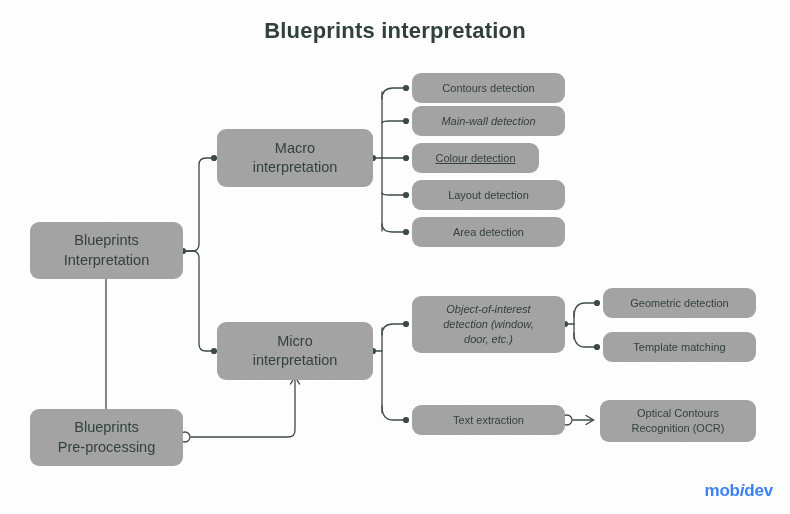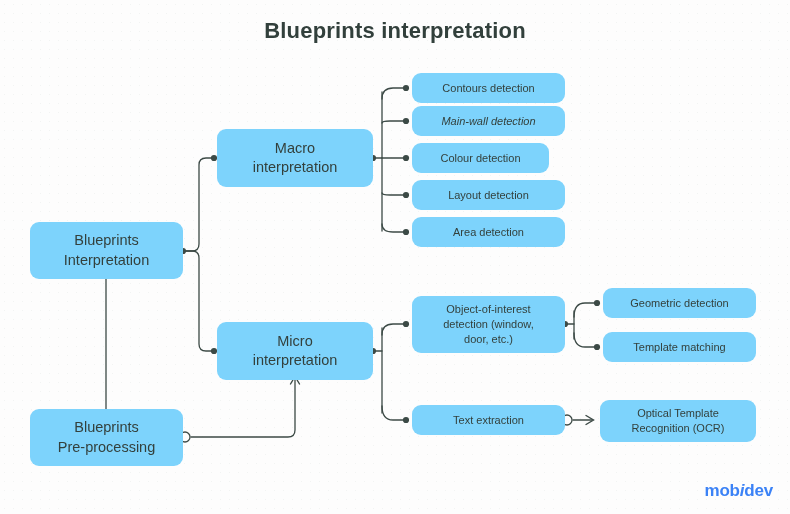--- a/index.html
+++ b/index.html
@@ -19,21 +19,21 @@
   }
   #title{
     position:absolute;left:0;top:18px;width:790px;
     text-align:center;
     font-size:22px;font-weight:bold;color:#32403c;
     letter-spacing:.2px;
   }
   svg#wires{position:absolute;left:0;top:0;width:790px;height:514px;}
   .node{
     position:absolute;
-    background:#7dd3fc;
+    background:#a3a3a3;
     border-radius:9px;
     display:flex;align-items:center;justify-content:center;
     text-align:center;
     color:#33403c;
     box-sizing:border-box;
     line-height:1.32;
   }
   .node.big{font-size:14.5px;}
   .node.leaf{font-size:11px;}
   .node.leaf3{font-size:11px;line-height:1.35;}
@@ -137,49 +137,49 @@
     <span>interpretation</span>
   </span>
 </div>
 
 <div class="node leaf" style="left:412px;top:73px;width:153px;height:30px;">
   <span>Contours detection</span>
 </div>
 <div class="node leaf" style="left:412px;top:106px;width:153px;height:30px;font-style:italic;">
   <span>Main-wall detection</span>
 </div>
-<div class="node leaf" style="left:412px;top:143px;width:137px;height:30px;">
+<div class="node leaf" style="left:412px;top:143px;width:127px;height:30px;text-decoration:underline;">
   <span>Colour detection</span>
 </div>
 <div class="node leaf" style="left:412px;top:180px;width:153px;height:30px;">
   <span>Layout detection</span>
 </div>
 <div class="node leaf" style="left:412px;top:217px;width:153px;height:30px;">
   <span>Area detection</span>
 </div>
 
-<div class="node leaf3" style="left:412px;top:296px;width:153px;height:57px;">
+<div class="node leaf3" style="left:412px;top:296px;width:153px;height:57px;font-style:italic;">
   <span>
     <span>Object-of-interest</span><br>
     <span>detection (window,</span><br>
     <span>door, etc.)</span>
   </span>
 </div>
 
 <div class="node leaf" style="left:412px;top:405px;width:153px;height:30px;">
   <span>Text extraction</span>
 </div>
 
 <div class="node leaf" style="left:603px;top:288px;width:153px;height:30px;">
   <span>Geometric detection</span>
 </div>
 <div class="node leaf" style="left:603px;top:332px;width:153px;height:30px;">
   <span>Template matching</span>
 </div>
 
 <div class="node leaf3" style="left:600px;top:400px;width:156px;height:42px;">
   <span>
-    <span>Optical Template</span><br>
+    <span>Optical Contours</span><br>
     <span>Recognition (OCR)</span>
   </span>
 </div>
 
 <div id="logo"><span>mob</span><i>i</i><span>dev</span></div>
 
 </body></html>

